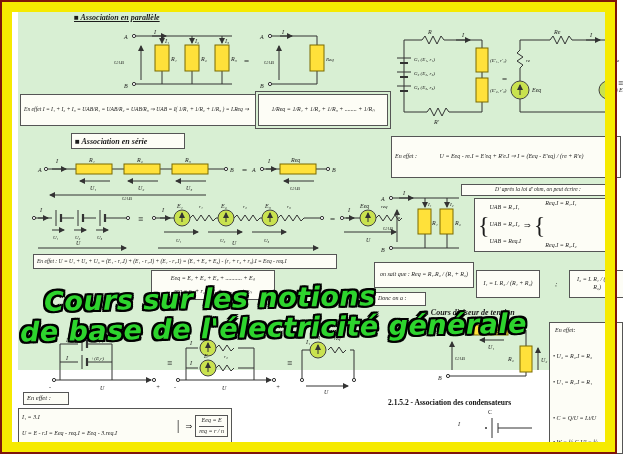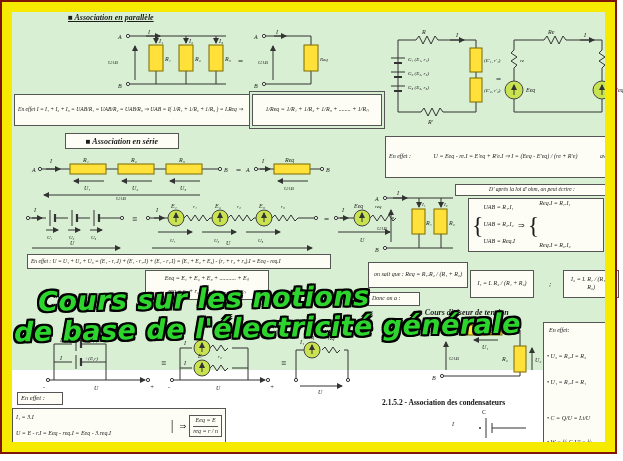--- a/index.html
+++ b/index.html
@@ -1,28 +1,28 @@
 <!DOCTYPE html>
 <html><head>
 <meta charset="utf-8">
 <style>
   html,body{margin:0;padding:0}
   body{width:623px;height:461px;position:relative;background:#ffffff;overflow:hidden;
        font-family:"Liberation Serif",serif}
-  .paper{position:absolute;left:12px;top:12px;width:593px;height:358px;background:#d8efd3;z-index:1}
+  .paper{position:absolute;left:18px;top:12px;width:593px;height:358px;background:#d8efd3;z-index:1}
   .frame{position:absolute;left:2px;top:2px;width:593px;height:430px;border:10px solid #f6ea00;
          box-shadow:0 0 0 2px #7e150b;z-index:50;pointer-events:none}
   .hdr{position:absolute;font:bold italic 8px "Liberation Serif",serif;color:#1c1c1c;white-space:nowrap}
   .hdr.u{text-decoration:underline}
   .fbox{position:absolute;background:#fdfdf6;border:1px solid #555;color:#1c1c1c;
         font:italic 6px "Liberation Serif",serif;display:flex;align-items:center;
         padding:1px 3px;box-sizing:border-box;line-height:1.3}
   .fbox.center{justify-content:center;text-align:center}
   .fbox.dbl{outline:1px solid #555;outline-offset:2px}
-  .hdrbox{font:bold italic 8px "Liberation Serif",serif;justify-content:center}
+  .hdrbox{font:bold italic 8px "Liberation Serif",serif;justify-content:flex-start}
   .col{display:flex;flex-direction:column;justify-content:space-around;height:100%}
   .brace{font:normal 24px "Liberation Serif",serif;line-height:1}
   .imp{font:normal 8px "Liberation Serif",serif;padding:0 3px}
   .bar{font:normal 14px "Liberation Serif",serif;padding:0 3px}
   .ibox{border:1px solid #555;padding:1px 3px;text-align:center}
   .ibox .ln2{border-top:1px solid #555;margin-top:1px;padding-top:1px}
   .title{position:absolute;z-index:20;font:bold italic 27px "DejaVu Sans",sans-serif;color:#2dd42d;
          white-space:nowrap;letter-spacing:.5px;transform:rotate(-1deg);
          text-shadow:-2px -2px 0 #000,2px -2px 0 #000,-2px 2px 0 #000,2px 2px 0 #000,
                      -2px 0 0 #000,2px 0 0 #000,0 -2px 0 #000,0 2px 0 #000}

